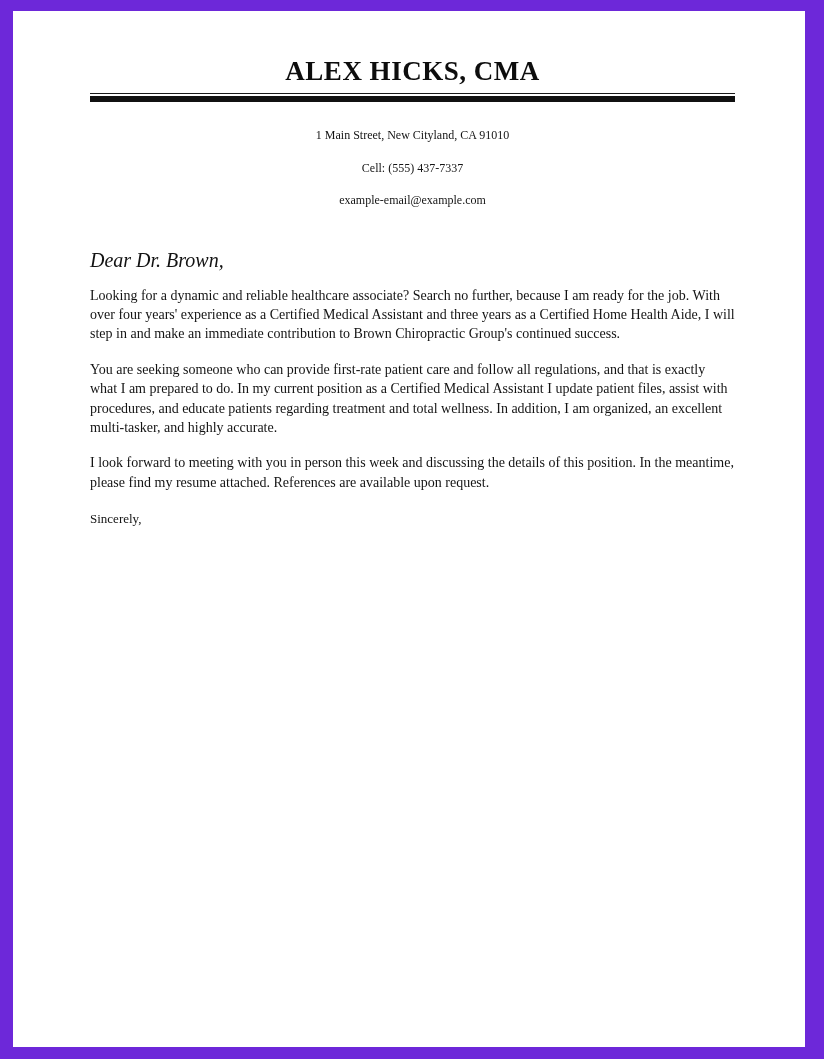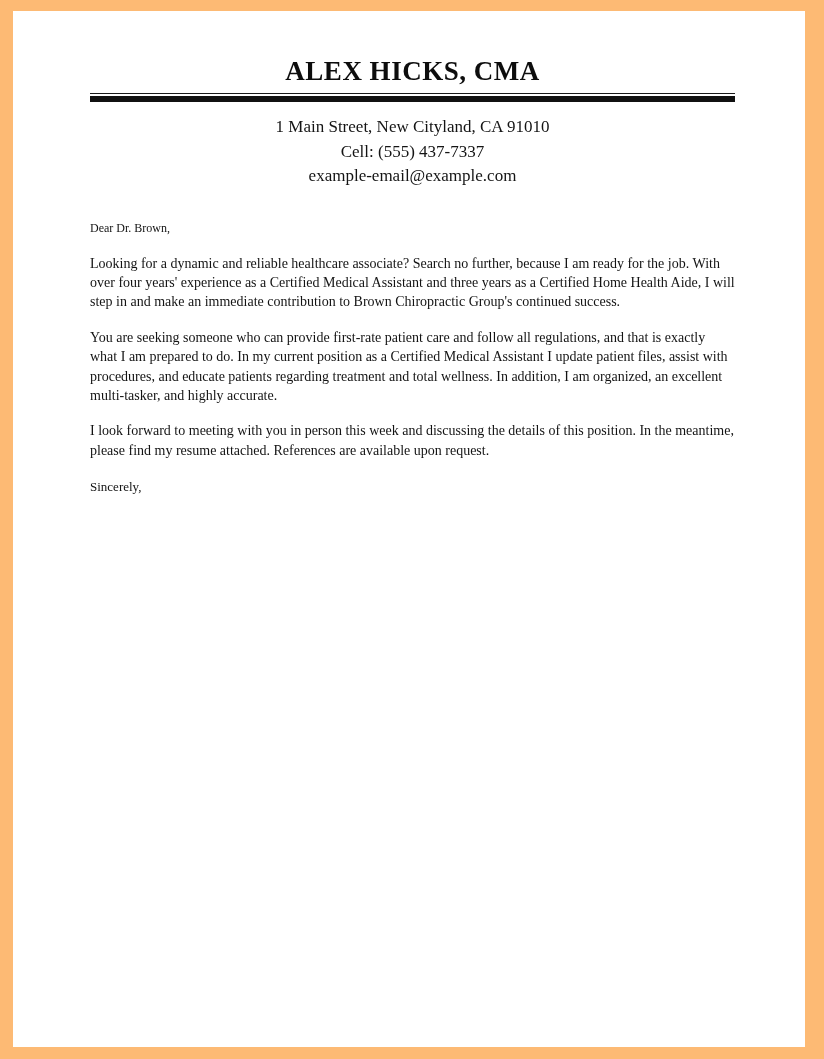--- a/index.html
+++ b/index.html
@@ -14,21 +14,21 @@
     overflow: hidden;
   }
 
   
   #page-frame {
     position: absolute;
     left: 0;
     top: 0;
     width: 824px;
     height: 1059px;
-    background: #fdba74;
+    background: #6d28d9;
     box-sizing: border-box;
   }
 
   
   #page-sheet {
     position: absolute;
     left: 13px;
     top: 11px;
     width: 792px;
     height: 1036px;
@@ -78,33 +78,34 @@
     background: #111111;
     width: 100%;
   }
 
   .contact-block {
     text-align: center;
     margin: 0;
     padding: 9px 0 0 0;
   }
   .contact-line {
-    font-size: 17px;
+    font-size: 12px;
     line-height: 16.5px;
     color: #141414;
-    margin: 8px;
+    margin: 16px;
   }
 
   
   .salutation {
-    font-size: 12px;
+    font-size: 20px;
     line-height: 19px;
     color: #131313;
     margin: 0;
     padding: 26px 0 0 0;
+    font-style: italic;
   }
   .letter-paragraph {
     font-size: 14px;
     line-height: 19.4px;
     color: #131313;
     margin: 0;
     padding: 16px 0 0 0;
     text-align: left;
   }
   .closing {

